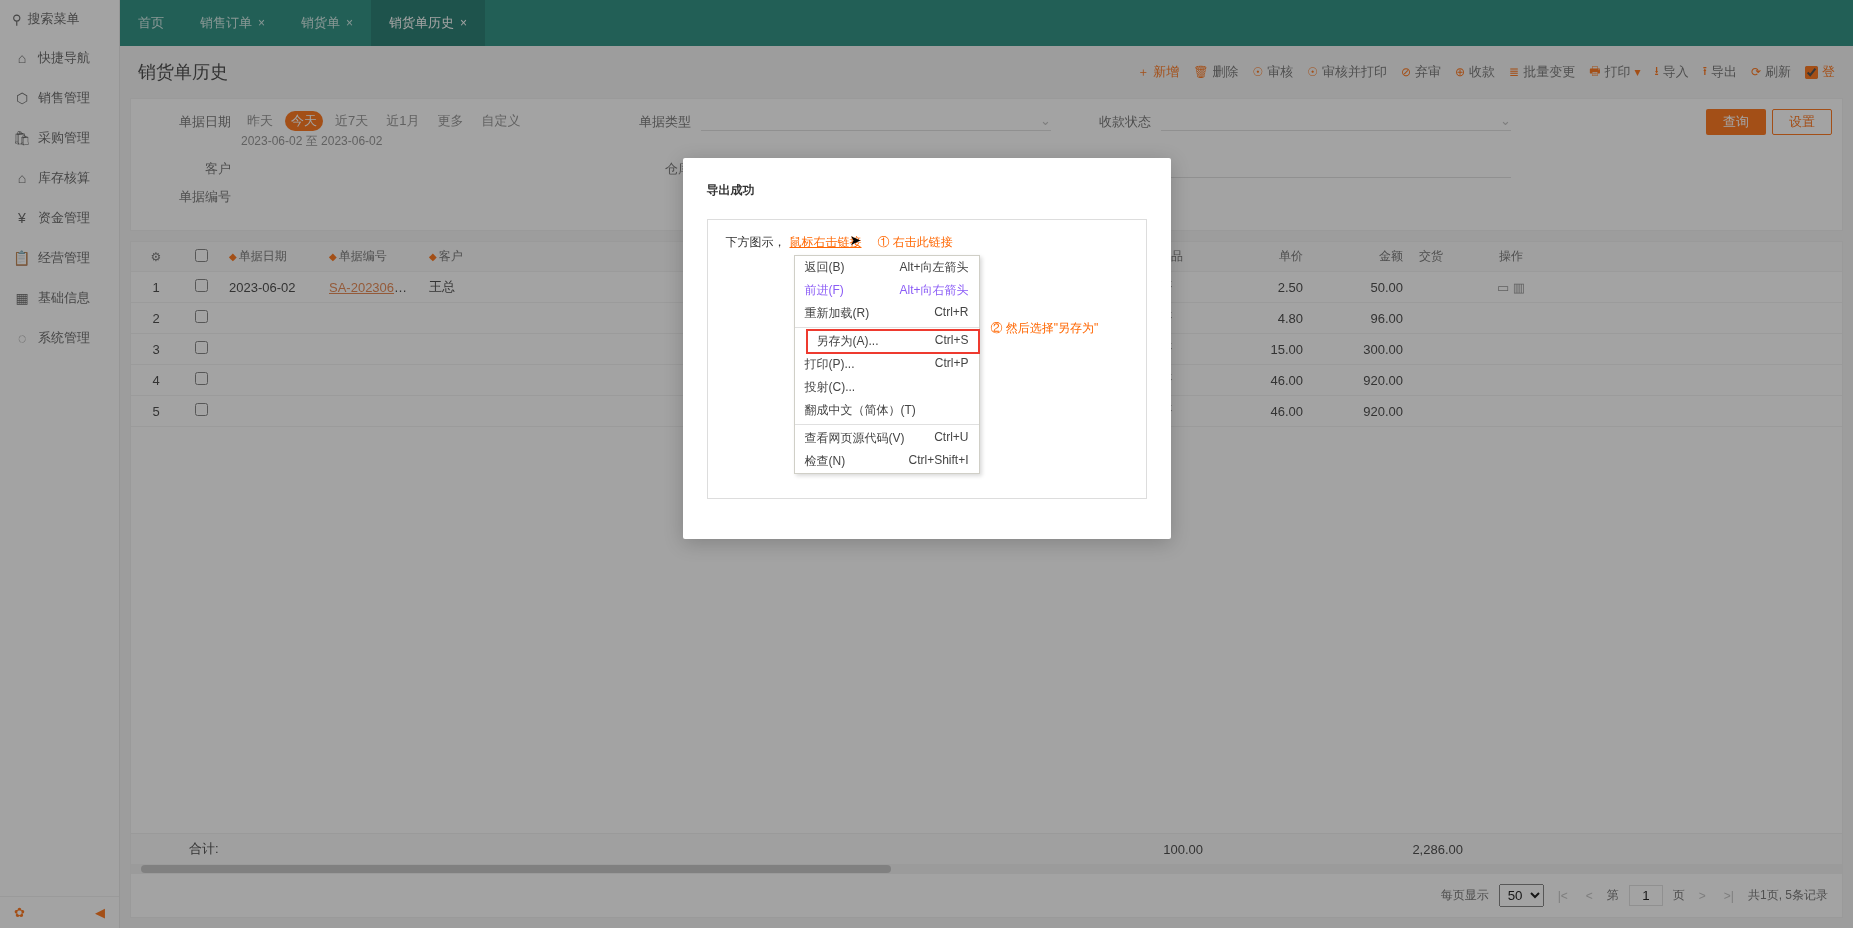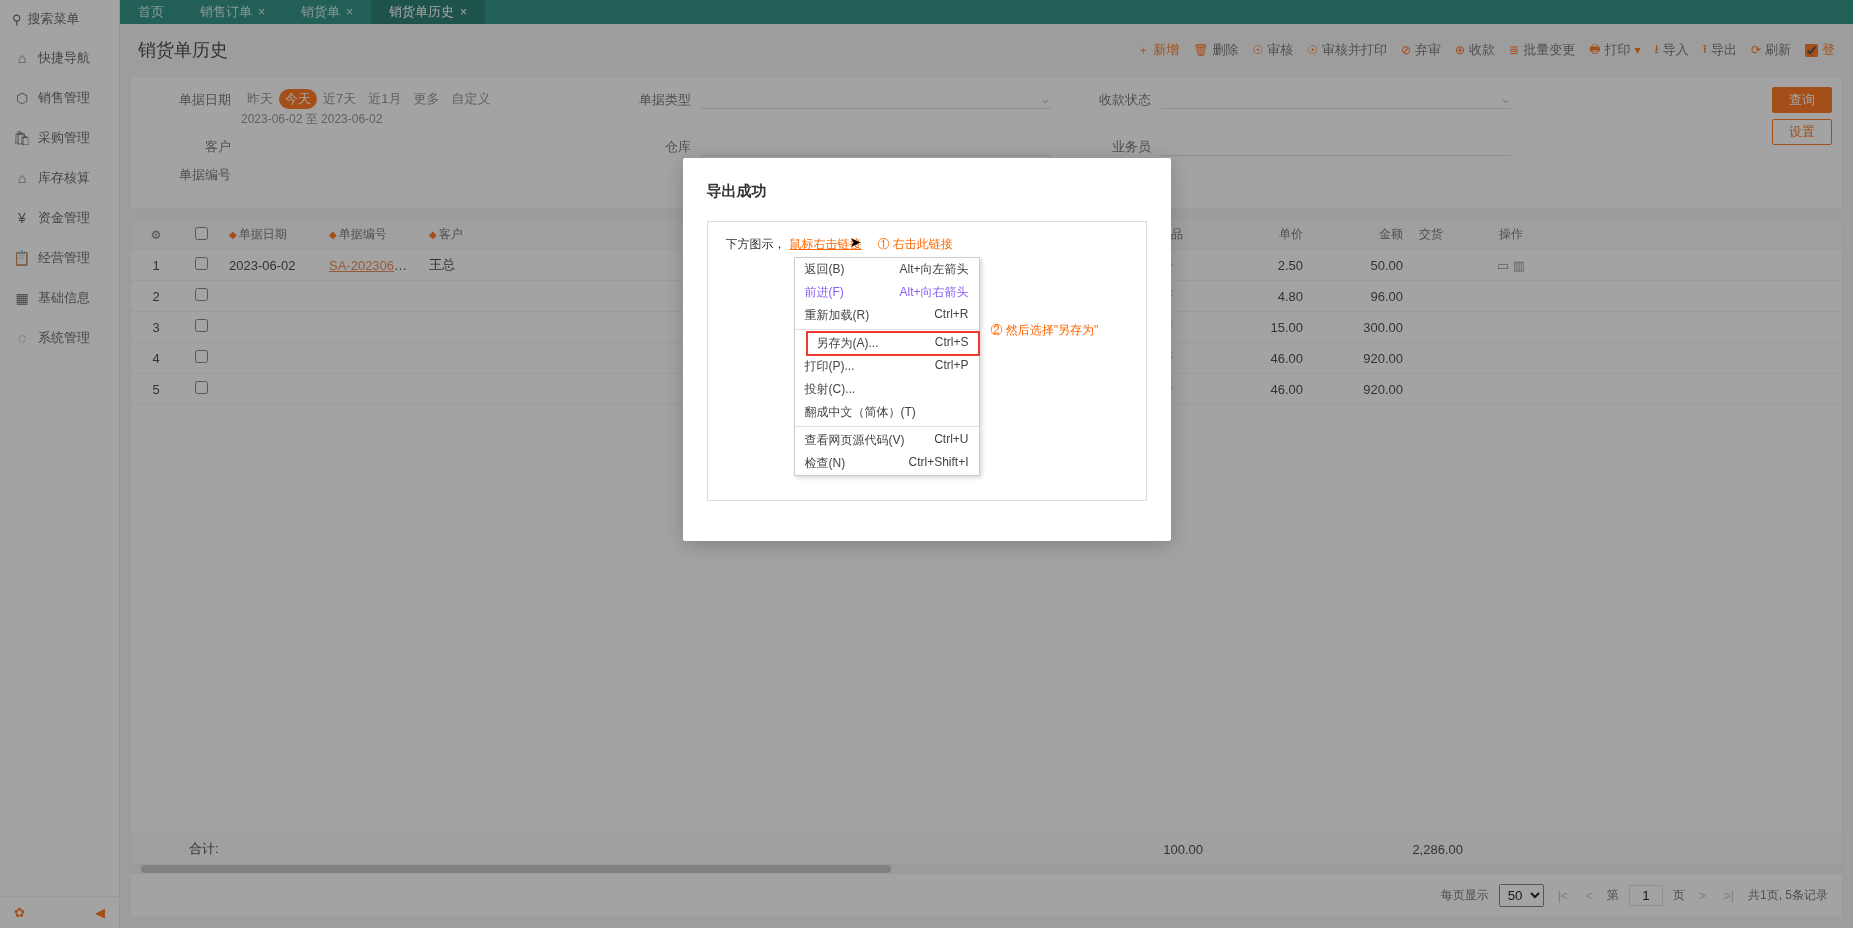--- a/index.html
+++ b/index.html
@@ -13,46 +13,46 @@
 .app { display: flex; height: 928px; width: 1853px; position: relative; }
 
 .sidebar { width: 120px; background: #fff; border-right: 1px solid #e8e8e8; flex-shrink: 0; display: flex; flex-direction: column; }
 .search-menu { display: flex; align-items: center; padding: 10px 12px; color: #555; font-size: 13px; }
 .search-menu .ic { margin-right: 6px; }
 .side-item { display: flex; align-items: center; padding: 11px 14px; color: #555; cursor: pointer; }
 .side-item .ic { margin-right: 8px; font-size: 14px; display: inline-flex; width: 16px; justify-content: center; }
 .sidebar-footer { margin-top: auto; display: flex; justify-content: space-between; padding: 8px 14px; border-top: 1px solid #eee; color: #f60; }
 
 .main { flex: 1; display: flex; flex-direction: column; background: #f5f5f5; }
-.tabs { height: 24px; background: #148374; display: flex; align-items: stretch; }
+.tabs { height: 46px; background: #148374; display: flex; align-items: stretch; }
 .tab { display: flex; align-items: center; padding: 0 18px; color: #cde9e3; cursor: pointer; font-size: 13px; position: relative; }
 .tab.active { background: #0e6e61; color: #fff; }
 .tab .close { margin-left: 6px; font-size: 12px; }
 .body-wrap { padding: 0 10px 10px; flex: 1; display: flex; flex-direction: column; overflow: hidden; }
 .page-head { display: flex; align-items: center; justify-content: space-between; padding: 14px 8px; }
 .page-title { font-size: 18px; font-weight: 500; color: #333; }
 .toolbar { display: flex; gap: 14px; align-items: center; }
 .tool-btn { display: inline-flex; align-items: center; gap: 4px; color: #666; cursor: pointer; font-size: 13px; }
 .tool-btn .pi { color: #f60; font-size: 12px; }
 .tool-btn.primary { color: #f60; }
 .tool-btn.checked { color: #f60; }
 .tool-btn input[type=checkbox] { accent-color: #f60; }
 
 .panel { background: #fff; border: 1px solid #eee; padding: 12px 40px 22px; position: relative; }
 .filter-row { display: flex; align-items: flex-start; margin-bottom: 2px; gap: 40px; }
 .filter-left { width: 420px; display: flex; }
 .filter-label { width: 60px; text-align: right; color: #666; padding-top: 2px; margin-right: 10px; }
 .date-opts { display: flex; flex-direction: column; }
-.date-opts-row { display: flex; align-items: center; }
+.date-opts-row { display: flex; align-items: center; gap: 6px; }
 .date-tag { color: #888; padding: 1px 6px; border-radius: 10px; cursor: pointer; }
 .date-tag.active { background: #f60; color: #fff; }
 .date-range { color: #888; font-size: 12px; margin-top: 2px; }
 .filter-field { display: flex; align-items: center; width: 420px; }
 .filter-field .underline { flex: 1; border-bottom: 1px solid #ddd; height: 20px; display: flex; align-items: center; justify-content: flex-end; color: #bbb; }
-.filter-btns { position: absolute; right: 10px; top: 10px; display: flex; flex-direction: column; gap: 6px; }
+.filter-btns { position: absolute; right: 10px; top: 10px; display: flex; flex-direction: row; gap: 6px; }
 .btn { padding: 3px 16px; border-radius: 2px; border: 1px solid transparent; cursor: pointer; font-size: 13px; }
 .btn-primary { background: #f60; color: #fff; }
 .btn-outline { background: #fff; color: #f60; border-color: #f60; padding-left: 16px; }
 .dots { position: absolute; left: 50%; bottom: 2px; transform: translateX(-50%); color: #bbb; letter-spacing: 2px; cursor: pointer; }
 
 .table-wrap { flex: 1; background: #fff; border: 1px solid #eee; display: flex; flex-direction: column; margin-top: 10px; overflow: hidden; }
 .tbl { display: flex; flex-direction: column; flex: 1; overflow: auto; }
 .tr { display: flex; border-bottom: 1px solid #f0f0f0; min-height: 30px; align-items: center; }
 .tr.header { background: #fafafa; color: #666; font-size: 12px; position: sticky; top: 0; }
 .tc { padding: 6px 8px; overflow: hidden; text-overflow: ellipsis; white-space: nowrap; }
@@ -75,21 +75,21 @@
 .totals { display: flex; border-top: 1px solid #eee; background: #fafafa; min-height: 30px; align-items: center; }
 .scrolltrack { height: 10px; background: #f0f0f0; position: relative; }
 .scrollthumb { position: absolute; left: 10px; width: 750px; height: 8px; top: 1px; background: #c0c0c0; border-radius: 4px; }
 .pager { display: flex; justify-content: flex-end; align-items: center; gap: 10px; padding: 10px 14px; color: #666; font-size: 12px; }
 .pager select { padding: 2px 4px; }
 .pager .pgbtn { color: #bbb; padding: 0 4px; cursor: pointer; }
 .pager input { width: 34px; text-align: center; border: 1px solid #ddd; padding: 2px; }
 
 .overlay { position: absolute; inset: 0; background: rgba(50,50,50,0.45); display: flex; align-items: flex-start; justify-content: center; padding-top: 158px; }
 .modal { width: 488px; background: #fff; border-radius: 2px; box-shadow: 0 4px 20px rgba(0,0,0,0.2); padding: 24px 24px 20px; }
-.modal-title { font-size: 15px; font-weight: 600; margin-bottom: 20px; }
+.modal-title { font-size: 12px; font-weight: 600; margin-bottom: 20px; }
 .modal p { font-size: 13px; color: #555; line-height: 1.6; }
 .modal .hl { color: #f60; text-decoration: underline; }
 .diagram { border: 1px solid #ddd; margin: 14px 0 20px; padding: 14px 18px 24px; position: relative; font-size: 12px; }
 .diag-top { display: flex; align-items: center; gap: 4px; }
 .diag-callout { color: #f60; margin-left: 12px; }
 .ctx-menu { margin-top: 4px; margin-left: 68px; width: 186px; border: 1px solid #d0cfc7; background: #fff; box-shadow: 2px 2px 4px rgba(0,0,0,0.15); position: relative; }
 .ctx-row { display: flex; justify-content: space-between; padding: 3px 10px; color: #444; }
 .ctx-row.dis { color: #8b5cf6; }
 .ctx-row.hl-row { outline: 2px solid #ee3a2f; outline-offset: -1px; margin-left: 12px; }
 .ctx-sep { border-top: 1px solid #e0e0e0; margin: 2px 0; }

